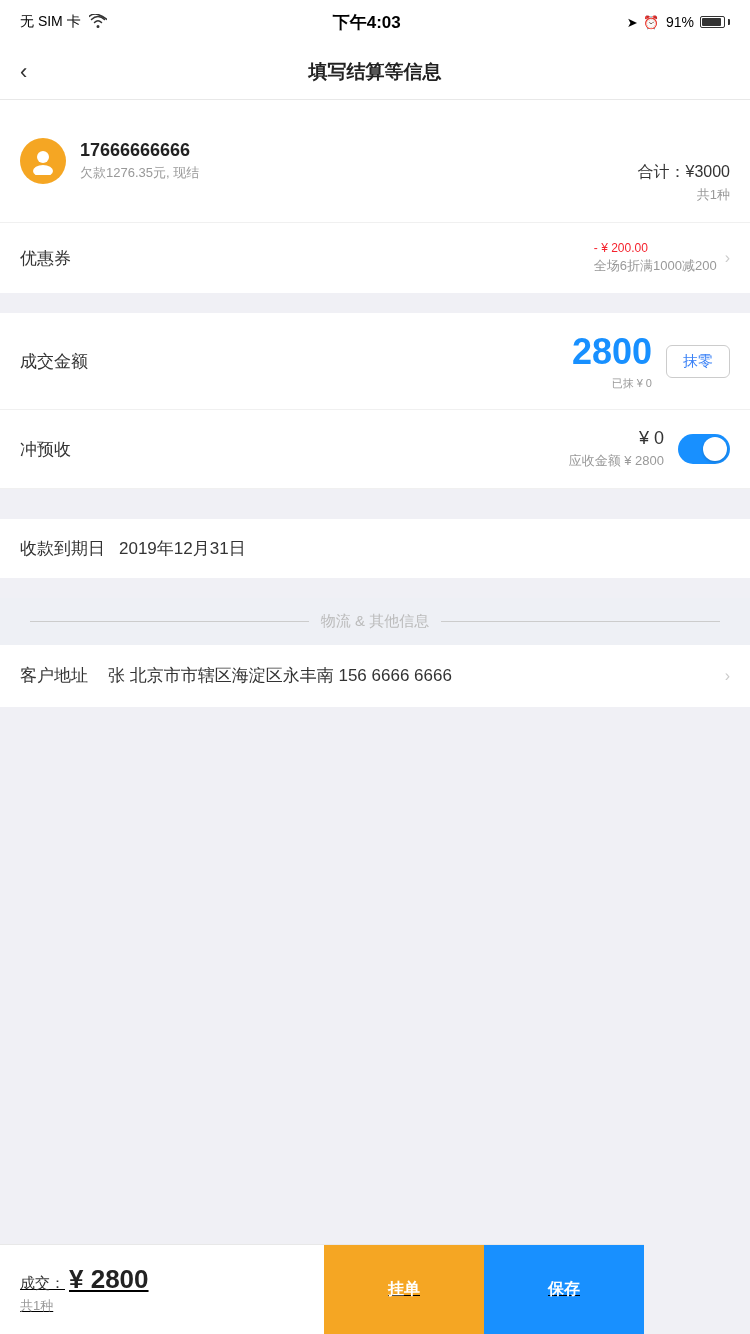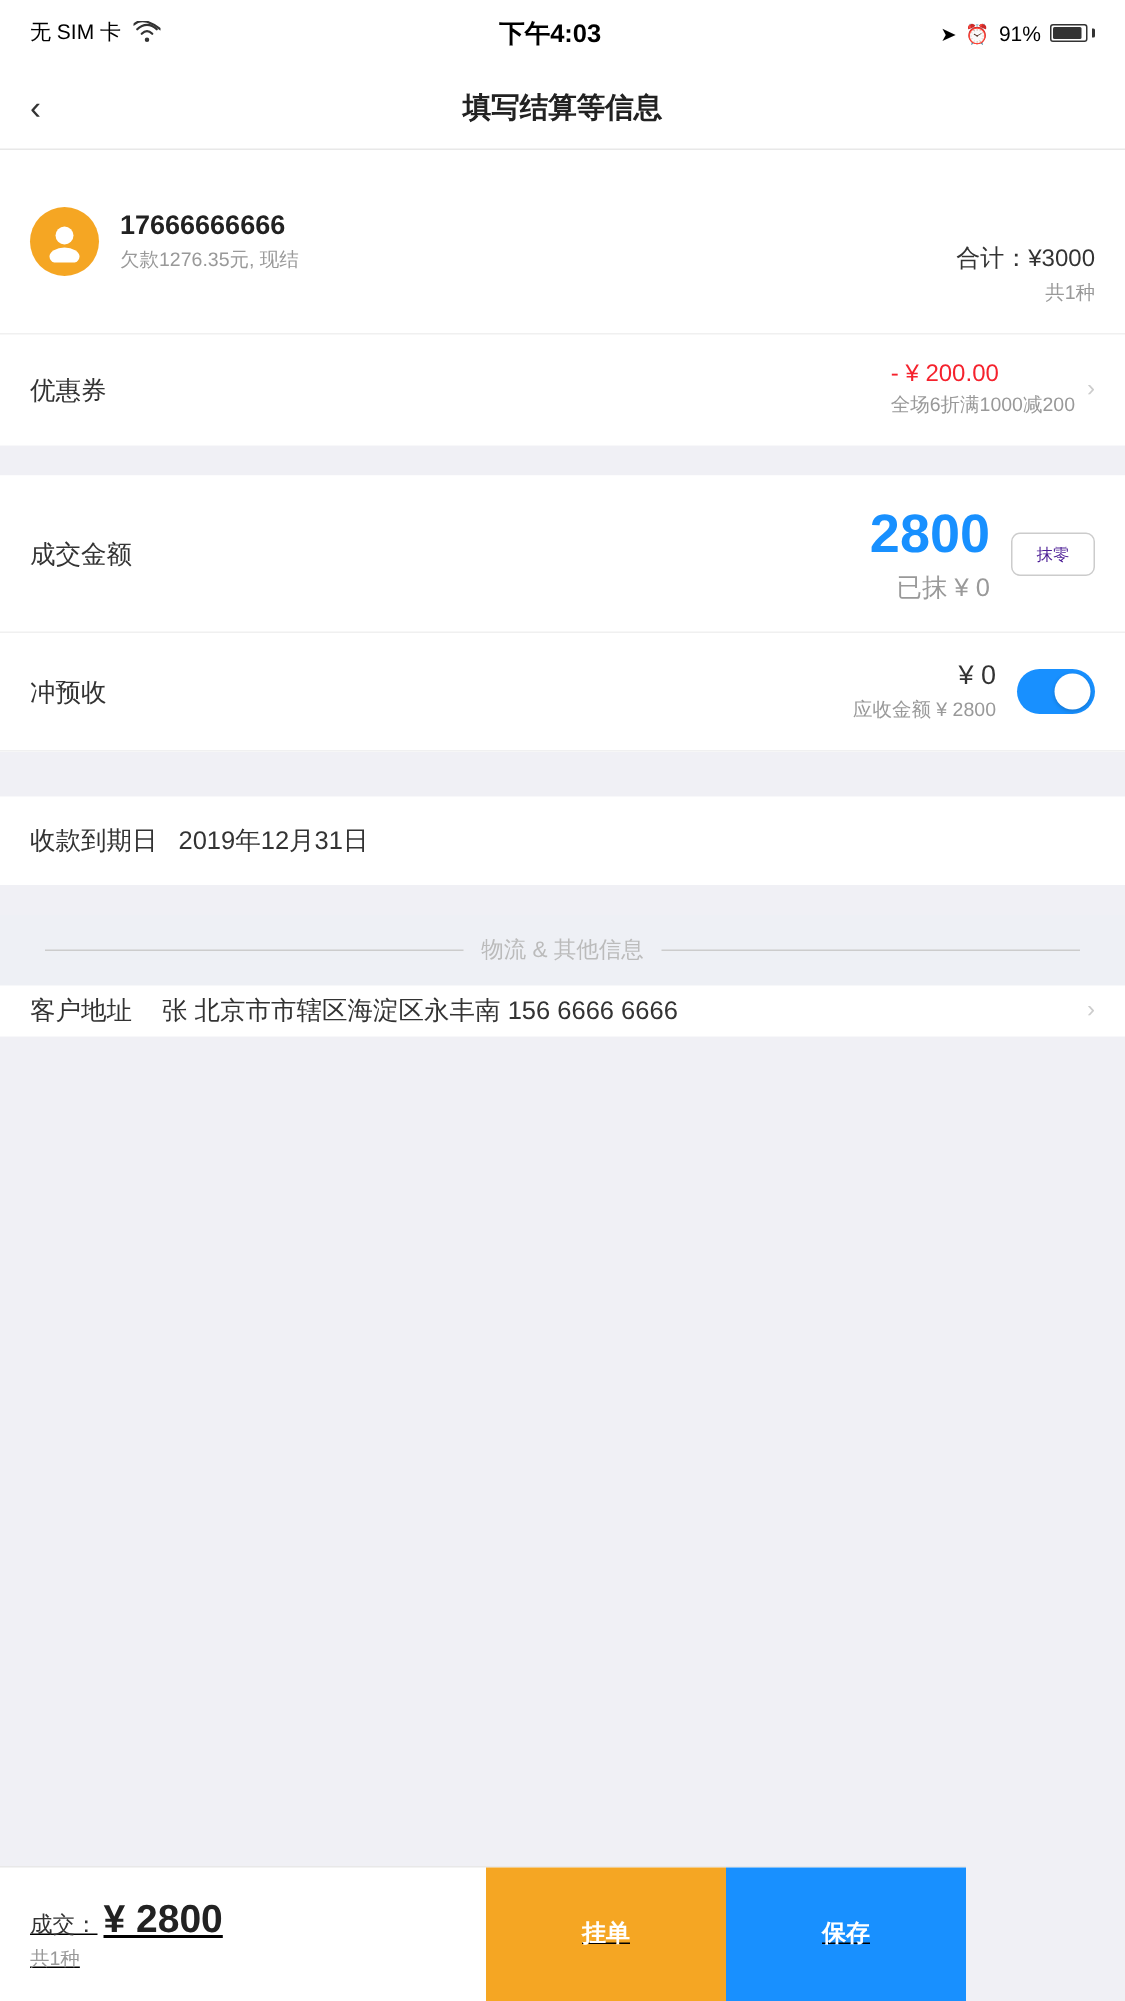--- a/index.html
+++ b/index.html
@@ -85,21 +85,21 @@
     .user-total { text-align: right; }
     .user-total-amount { font-size: 16px; color: #333; font-weight: 500; margin-top: 44px; }
     .user-total-count { font-size: 13px; color: #999; margin-top: 3px; }
 
     
     .coupon-row {
       display: flex; align-items: center; justify-content: space-between;
       padding: 18px 20px;
     }
     .coupon-label { font-size: 17px; color: #333; }
-    .coupon-discount { font-size: 16px; color: #f5222d; font-weight: 500; }
+    .coupon-discount { font-size: 12px; color: #f5222d; font-weight: 500; }
     .coupon-desc { font-size: 13px; color: #999; text-align: right; margin-top: 2px; }
     .coupon-arrow { color: #ccc; font-size: 16px; }
 
     
     .section-gap { height: 10px; background: #f0f0f5; }
 
     
     .form-row {
       display: flex; align-items: center; justify-content: space-between;
       padding: 18px 20px;
@@ -109,26 +109,26 @@
     .form-row:last-child { border-bottom: none; }
     .form-label { font-size: 17px; color: #333; }
 
     
     .deal-right { display: flex; align-items: center; gap: 14px; }
     .deal-amount { font-size: 36px; font-weight: 600; color: #1890ff; }
     .round-btn {
       border: 1.5px solid #ccc;
       border-radius: 6px;
       padding: 6px 16px;
-      font-size: 11px;
-      color: #4c1d95;
+      font-size: 15px;
+      color: #3b82f6;
       background: #fff;
       cursor: pointer;
     }
-    .deal-sub { font-size: 17px; color: #999; text-align: right; margin-top: 3px; }
+    .deal-sub { font-size: 11px; color: #999; text-align: right; margin-top: 3px; }
 
     
     .toggle {
       width: 52px; height: 30px; border-radius: 15px;
       background: #1890ff;
       position: relative; cursor: pointer;
       flex-shrink: 0;
     }
     .toggle-knob {
       position: absolute;
@@ -167,21 +167,21 @@
       color: #bbb; font-size: 15px; gap: 12px;
     }
     .logistics-divider::before,
     .logistics-divider::after {
       content: ''; flex: 1; height: 1px; background: #ccc;
     }
 
     
     .address-row {
       display: flex; align-items: center; justify-content: space-between;
-      padding: 4px 20px;
+      padding: 18px 20px;
       background: #fff;
     }
     .address-label { font-size: 17px; color: #333; flex-shrink: 0; margin-right: 20px; }
     .address-text { font-size: 17px; color: #333; flex: 1; line-height: 1.5; }
     .address-arrow { color: #ccc; font-size: 16px; flex-shrink: 0; }
 
     
     .bottom-bar {
       position: fixed;
       bottom: 0; left: 0;

